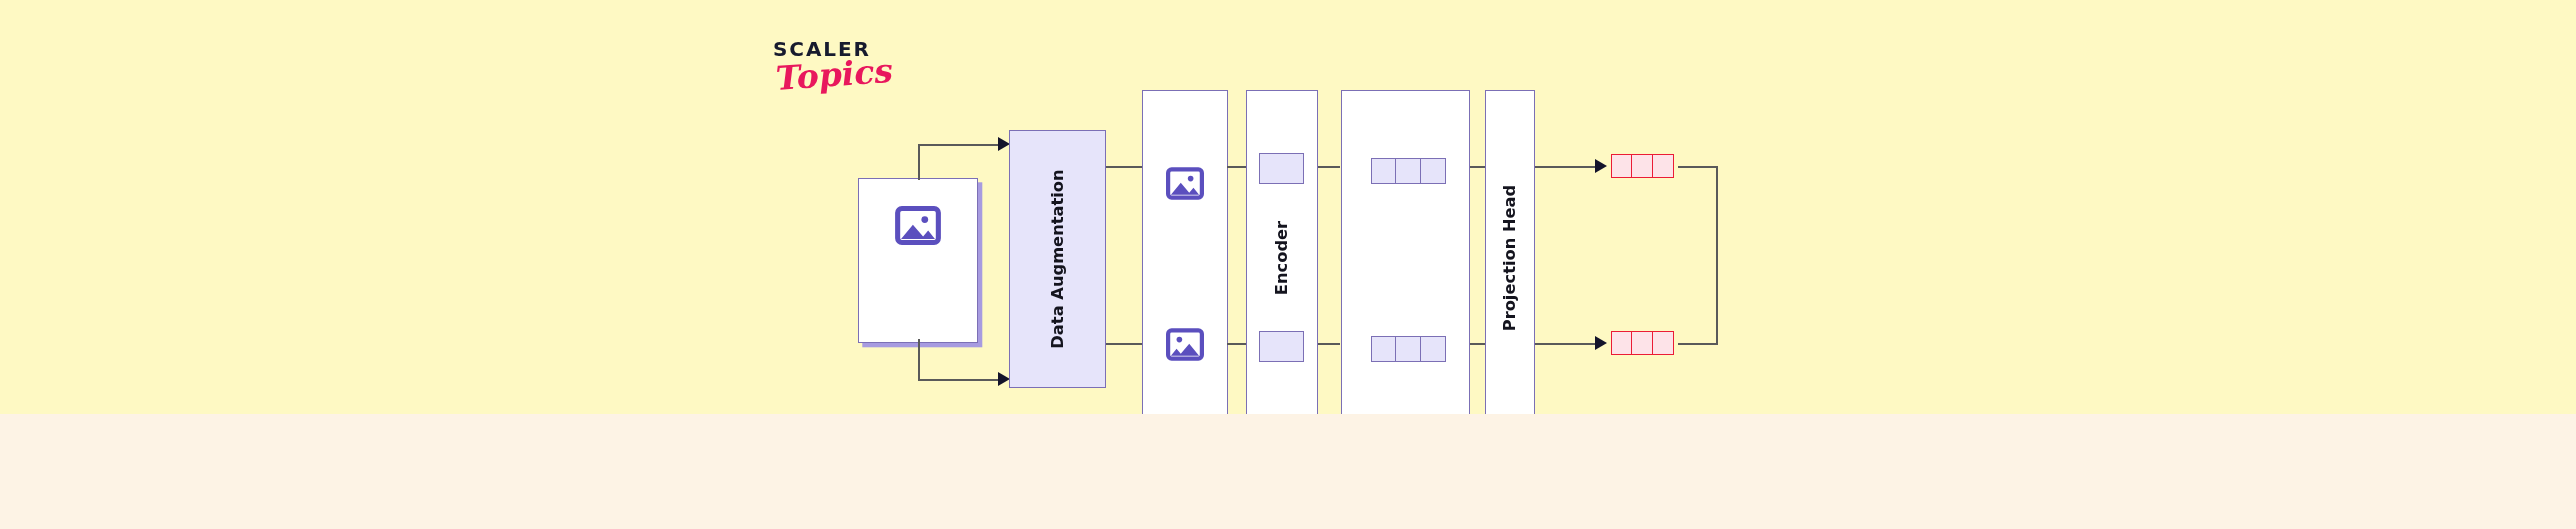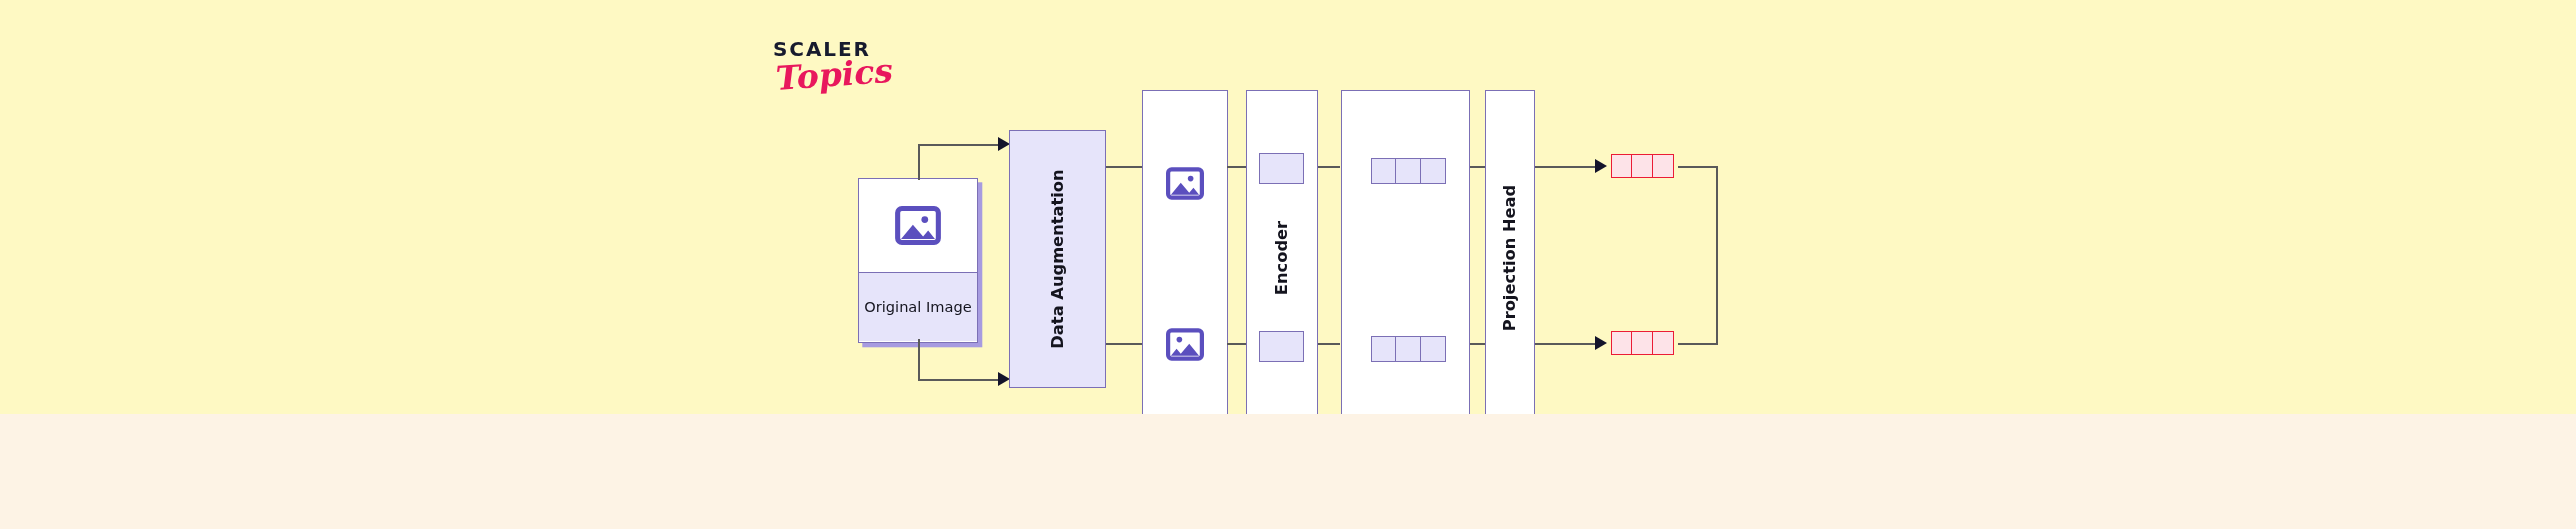--- a/index.html
+++ b/index.html
@@ -174,21 +174,20 @@
   </div>
 
   <div id="orig-card">
     <div id="orig-img-area">
       <svg class="img-glyph" width="46" height="39" viewBox="0 0 54 46">
         <rect x="3" y="3" width="48" height="40" rx="5" ry="5" fill="none" stroke="#5B4FBE" stroke-width="6"></rect>
         <circle cx="35" cy="16" r="4" fill="#5B4FBE"></circle>
         <path d="M7 39 L21 22 L33 36 L39 29 L47 39 Z" fill="#5B4FBE"></path>
       </svg>
     </div>
-    <div id="orig-caption">Original Image</div>
   </div>
 
   <div class="vline" style="left:918px; top:144px; height:36px;"></div>
   <div class="hline" style="left:918px; top:144px; width:86px;"></div>
   <div class="arrowhead" style="left:998px; top:137px;"></div>
 
   <div class="vline" style="left:918px; top:339px; height:41px;"></div>
   <div class="hline" style="left:918px; top:379px; width:86px;"></div>
   <div class="arrowhead" style="left:998px; top:372px;"></div>
 

